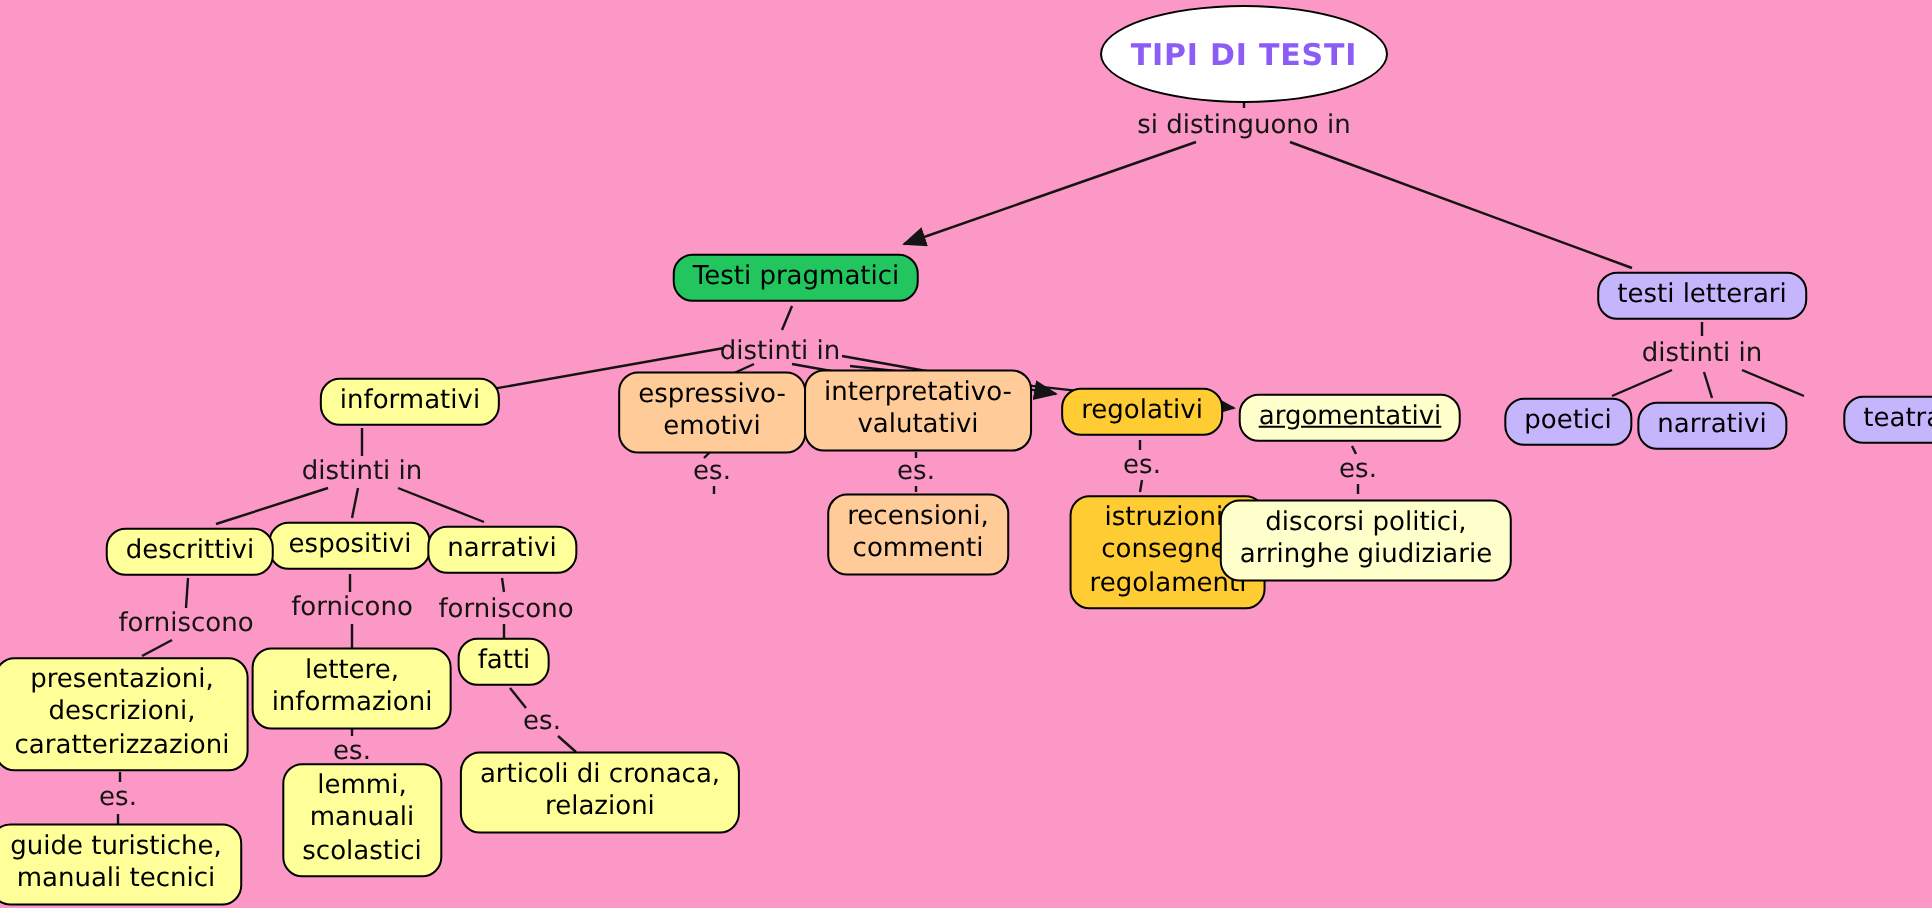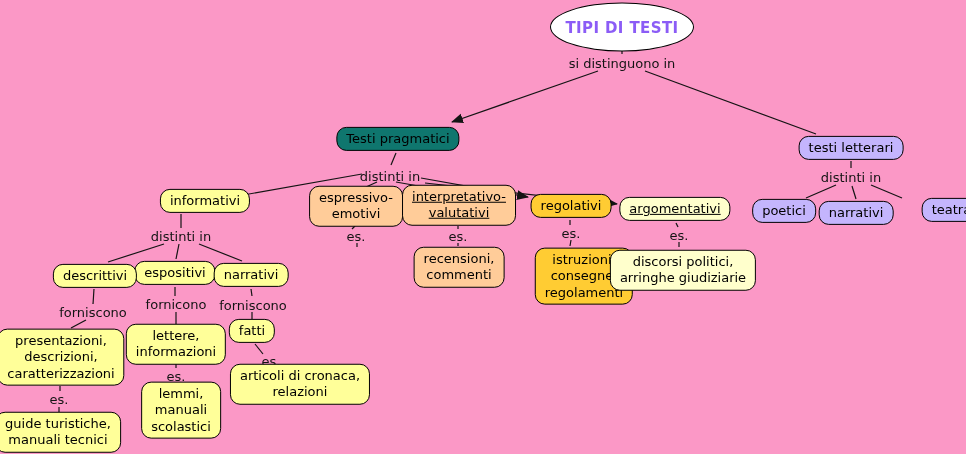--- a/index.html
+++ b/index.html
@@ -9,21 +9,21 @@
     background:#FB98C6; overflow:hidden;
   }
   #edges { position:absolute; left:0; top:0; width:966px; height:454px; }
   .node {
     position:absolute; transform:translate(-50%,-50%);
     border:1.4px solid #000; border-radius:10px;
     padding:3px 9px; font-size:13px; line-height:1.25;
     text-align:center; white-space:pre-line; color:#000;
     box-sizing:border-box;
   }
-  .orange { background:#0f766e; }
+  .orange { background:#22c55e; }
   .yellow { background:#FFFF99; }
   .peach  { background:#FFCC99; }
   .gold   { background:#FFCC33; }
   .cream  { background:#FFFFCC; }
   .blue   { background:#c4b5fd; }
   .ellipse {
     position:absolute; transform:translate(-50%,-50%);
     width:142px; height:47px; background:#FFFFFF;
     border:1.6px solid #000; border-radius:50%;
     display:flex; align-items:center; justify-content:center;
@@ -102,21 +102,21 @@
   <div class="edge-label" style="left:59px;  top:399px;">es.</div>
   <div class="edge-label" style="left:176px; top:376px;">es.</div>
   <div class="edge-label" style="left:271px; top:361px;">es.</div>
 
   <div class="node orange" style="left:398px; top:139px;">Testi pragmatici</div>
   <div class="node blue" style="left:851px; top:148px;">testi letterari</div>
 
   <div class="node yellow" style="left:181px; top:201px;margin-left:24px;">informativi</div>
   <div class="node peach" style="left:356px; top:206px;">espressivo-
 emotivi</div>
-  <div class="node peach" style="left:459px; top:205px;text-decoration:underline;">interpretativo-
+  <div class="node peach" style="left:459px; top:205px;">interpretativo-
 valutativi</div>
   <div class="node gold" style="left:571px; top:206px;">regolativi</div>
   <div class="node cream" style="left:675px; top:209px;text-decoration:underline;">argomentativi</div>
 
   <div class="node blue" style="left:784px; top:211px;">poetici</div>
   <div class="node blue" style="left:856px; top:213px;">narrativi</div>
   <div class="node blue" style="left:933px; top:210px;margin-left:22px;">teatrali</div>
 
   <div class="node yellow" style="left:175px; top:273px;">espositivi</div>
   <div class="node yellow" style="left:95px;  top:276px;">descrittivi</div>
@@ -135,16 +135,16 @@
 caratterizzazioni</div>
   <div class="node yellow" style="left:176px; top:344px;">lettere,
 informazioni</div>
   <div class="node yellow" style="left:252px; top:331px;">fatti</div>
 
   <div class="node yellow" style="left:58px;  top:432px;">guide turistiche,
 manuali tecnici</div>
   <div class="node yellow" style="left:181px; top:410px;">lemmi,
 manuali
 scolastici</div>
-  <div class="node yellow" style="left:300px; top:384px;">articoli di cronaca,
+  <div class="node yellow" style="left:300px; top:396px;">articoli di cronaca,
 relazioni</div>
 
 </div>
 
 </body></html>

